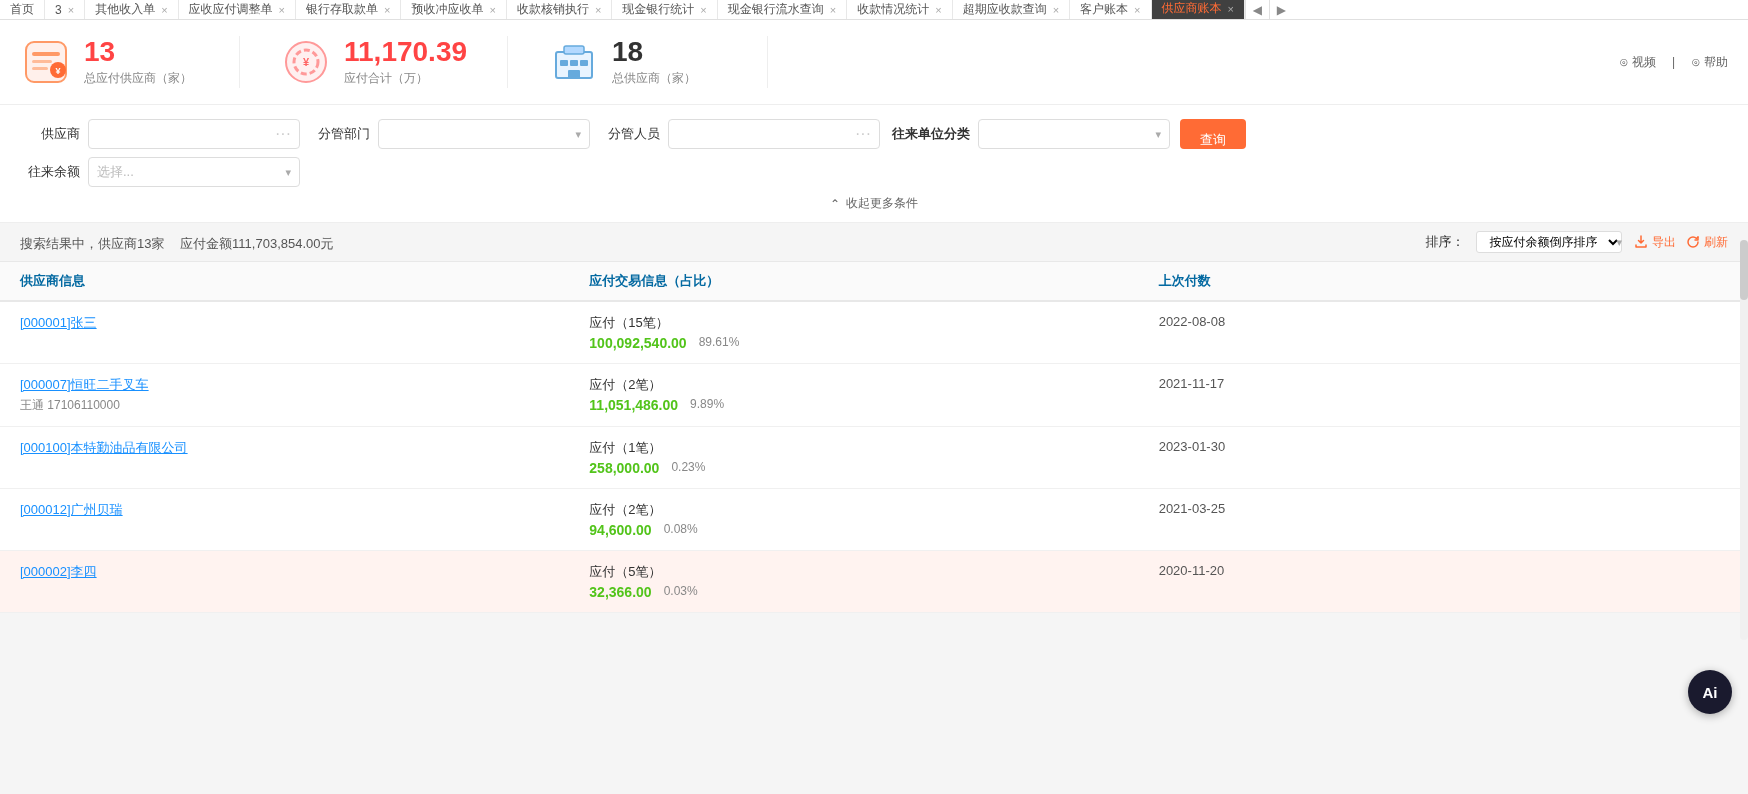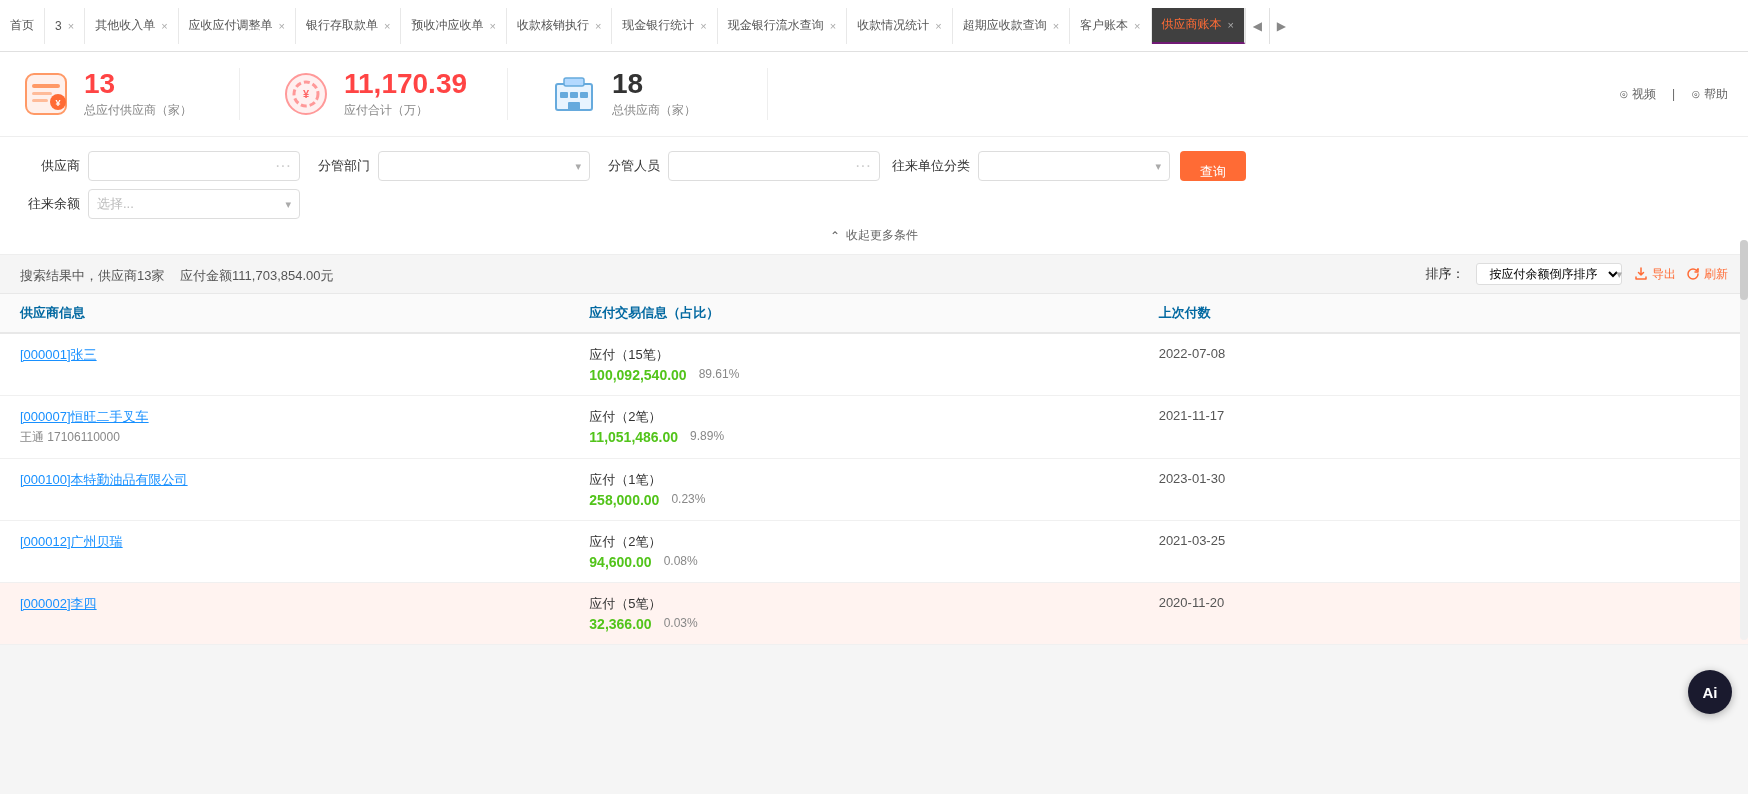--- a/index.html
+++ b/index.html
@@ -4,21 +4,21 @@
   <style>
     * { box-sizing: border-box; margin: 0; padding: 0; }
     body { font-family: 'Microsoft YaHei', Arial, sans-serif; font-size: 13px; background: #f5f5f5; color: #333; overflow-x: hidden; }
 
     
     .top-nav {
       background: #fff;
       border-bottom: 1px solid #e0e0e0;
       display: flex;
       align-items: center;
-      height: 52px;
+      height: 20px;
       padding: 0 0;
       overflow: hidden;
     }
     .nav-tab {
       display: inline-flex;
       align-items: center;
       padding: 0 10px;
       height: 36px;
       border-right: 1px solid #e8e8e8;
       white-space: nowrap;
@@ -351,21 +351,21 @@
       </div>
     </div>
     <div class="filter-item">
       <span class="filter-label">分管人员</span>
       <div class="filter-input-wrap">
         <input type="text" style="">
         <span class="dots">···</span>
       </div>
     </div>
     <div class="filter-item">
-      <span class="filter-label" style="min-width:80px;">往来单位分类</span>
+      <span class="filter-label" style="min-width:80px;font-weight:bold;">往来单位分类</span>
       <div class="filter-select-wrap">
         <span style="flex:1; font-size:13px; color:#ccc;"></span>
         <span class="chevron-down">▾</span>
       </div>
     </div>
     <button class="btn-query">查询</button>
   </div>
 
   <div class="filter-row">
     <div class="filter-item">
@@ -424,21 +424,21 @@
     <div>
       <div class="supplier-name">[000001]张三</div>
     </div>
     <div class="transaction-info">
       <div class="tx-label">应付（15笔）</div>
       <div class="tx-row">
         <span class="tx-amount">100,092,540.00</span>
         <span class="tx-pct">89.61%</span>
       </div>
     </div>
-    <div class="last-pay">2022-07-08</div>
+    <div class="last-pay">2022-08-08</div>
   </div>
 
   <div class="table-row">
     <div>
       <div class="supplier-name">[000007]恒旺二手叉车</div>
       <div class="supplier-sub">王通  17106110000</div>
     </div>
     <div class="transaction-info">
       <div class="tx-label">应付（2笔）</div>
       <div class="tx-row">

